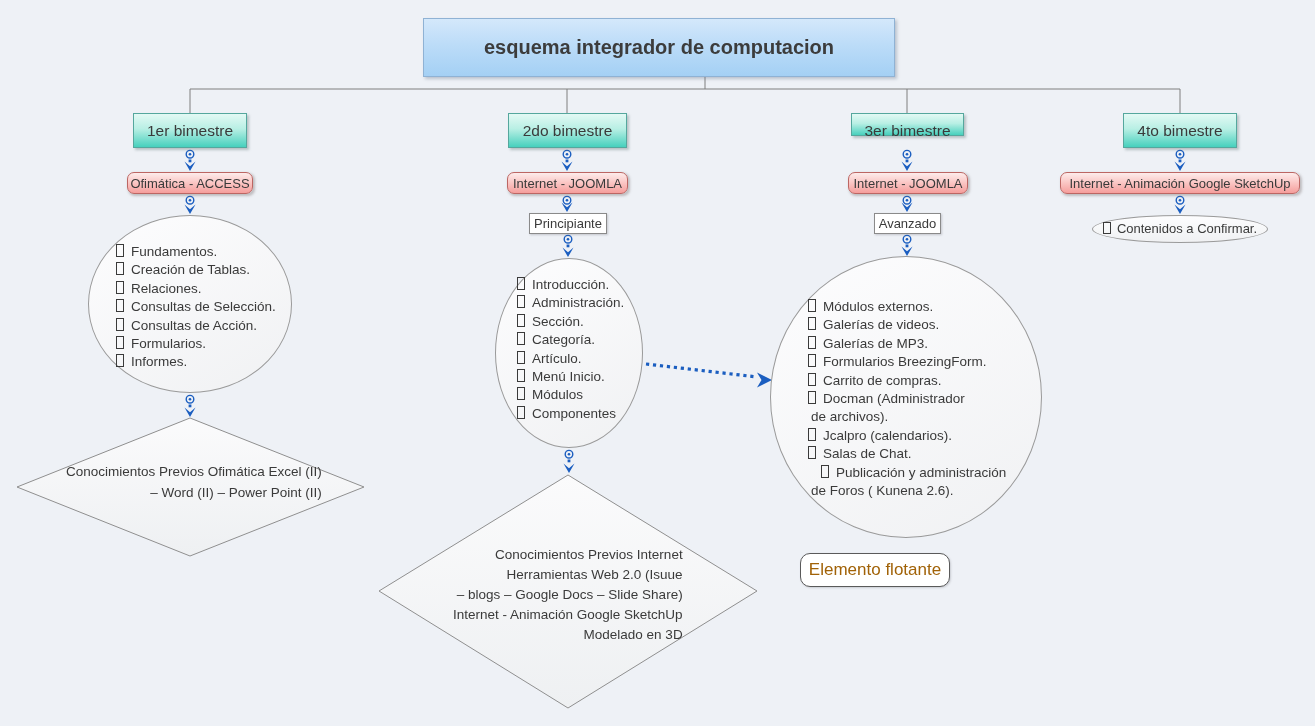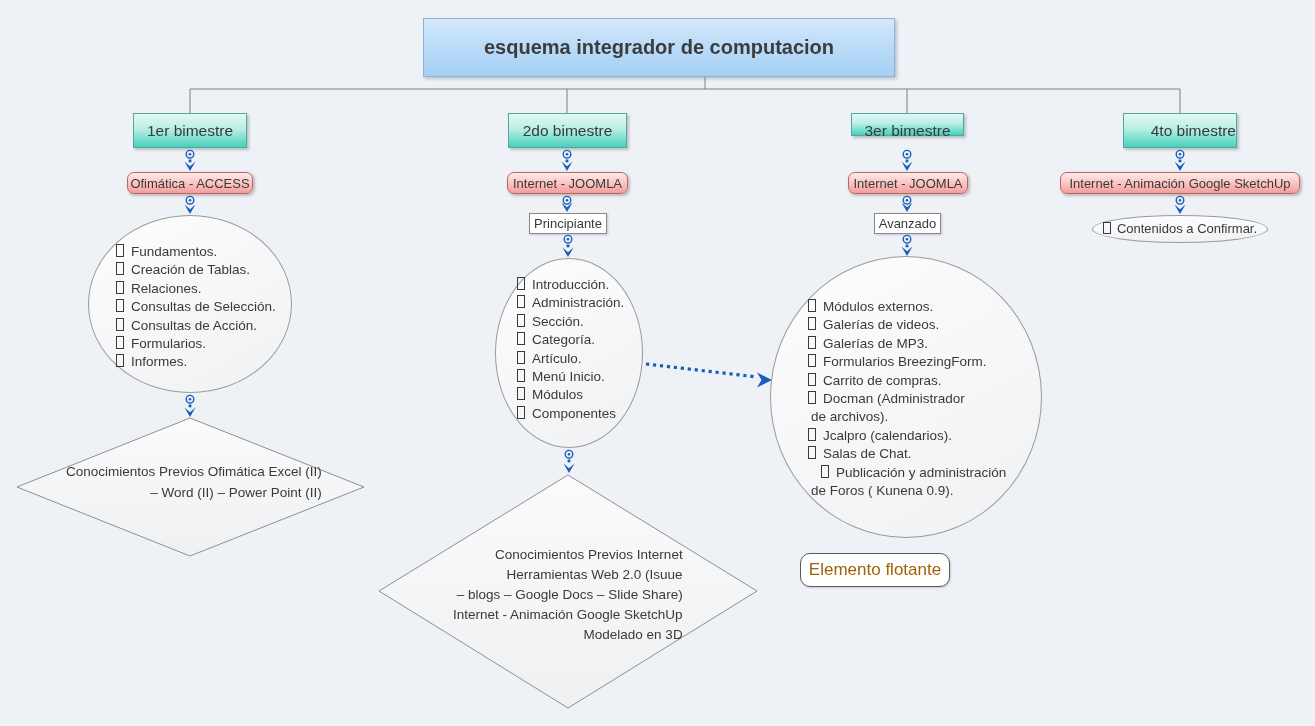--- a/index.html
+++ b/index.html
@@ -165,21 +165,21 @@
           <polygon points="1174.5,204.5 1180,209.2 1185.5,204.5 1180,214" fill="#1b5ec0"></polygon>
         </g>
       </g>
   </svg>
 
   <div class="node central" style="left:423px;top:18px;width:472px;height:59px;line-height:57px;">esquema integrador de computacion</div>
 
   <div class="node bimestre" style="left:133px;top:113px;width:114px;height:35px;line-height:34px;">1er bimestre</div>
   <div class="node bimestre" style="left:508px;top:113px;width:119px;height:35px;line-height:34px;">2do bimestre</div>
   <div class="node bimestre" style="left:851px;top:113px;width:113px;height:23px;line-height:34px;">3er bimestre</div>
-  <div class="node bimestre" style="left:1123px;top:113px;width:114px;height:35px;line-height:34px;text-align:right;">4to bimestre</div>
+  <div class="node bimestre" style="left:1123px;top:113px;width:114px;height:35px;line-height:34px;">4to bimestre</div>
 
   <div class="node subject" style="left:127px;top:172px;width:126px;height:22px;line-height:21px;">Ofimática - ACCESS</div>
   <div class="node subject" style="left:507px;top:172px;width:121px;height:22px;line-height:21px;">Internet - JOOMLA</div>
   <div class="node subject" style="left:848px;top:172px;width:120px;height:22px;line-height:21px;">Internet - JOOMLA</div>
   <div class="node subject" style="left:1060px;top:172px;width:240px;height:22px;line-height:21px;">Internet - Animación Google SketchUp</div>
 
   <div class="node level" style="left:529px;top:213px;width:78px;height:21px;line-height:20px;">Principiante</div>
   <div class="node level" style="left:874px;top:213px;width:67px;height:21px;line-height:20px;">Avanzado</div>
 
   <div class="node bubble" style="left:88px;top:215px;width:204px;height:178px;"></div>
@@ -211,21 +211,21 @@
     <div class="line bullet">Módulos externos.</div>
     <div class="line bullet">Galerías de videos.</div>
     <div class="line bullet">Galerías de MP3.</div>
     <div class="line bullet">Formularios BreezingForm.</div>
     <div class="line bullet">Carrito de compras.</div>
     <div class="line bullet">Docman (Administrador</div>
     <div class="line cont">de archivos).</div>
     <div class="line bullet">Jcalpro (calendarios).</div>
     <div class="line bullet">Salas de Chat.</div>
     <div class="line bullet indent">Publicación y administración</div>
-    <div class="line cont">de Foros ( Kunena 0.9).</div>
+    <div class="line cont">de Foros ( Kunena 2.6).</div>
   </div>
 
   <div class="node note-ellipse" style="left:1092px;top:215px;width:176px;height:28px;">Contenidos a Confirmar.</div>
 
   <div class="diamond-text" style="left:66px;top:461px;line-height:21px;">
     <div class="line">Conocimientos Previos Ofimática Excel (II)</div>
     <div class="line">– Word (II) – Power Point (II)</div>
   </div>
 
   <div class="diamond-text" style="left:453px;top:545px;line-height:20px;">

